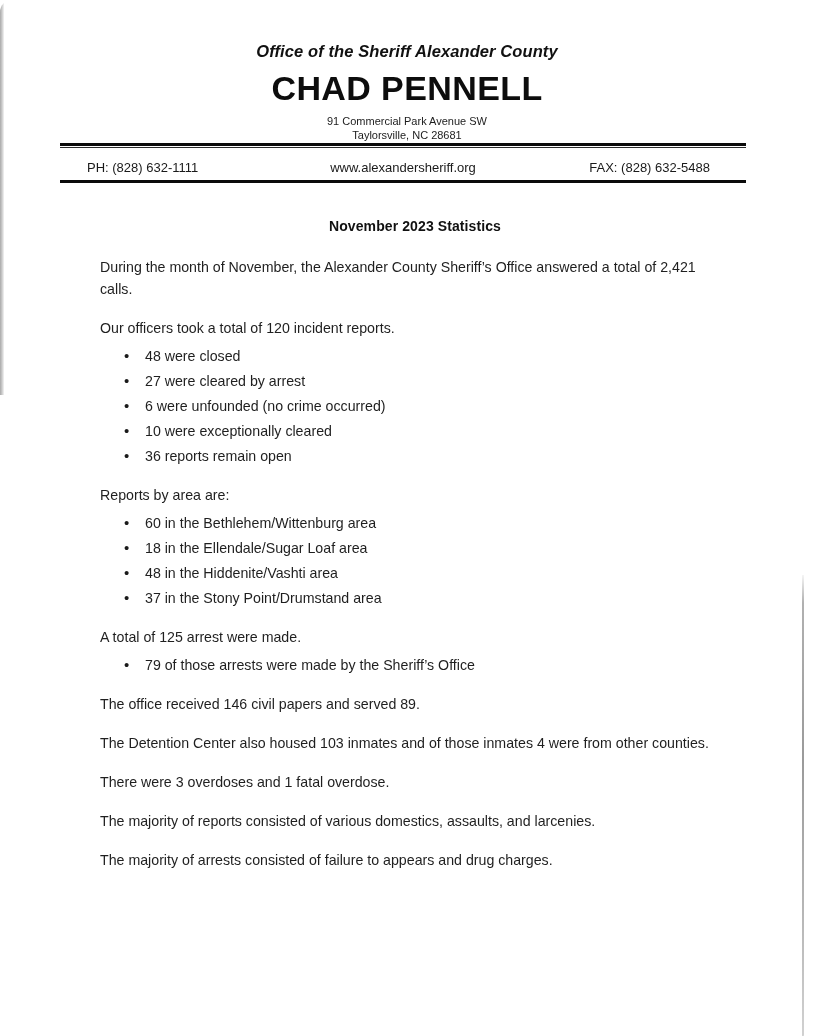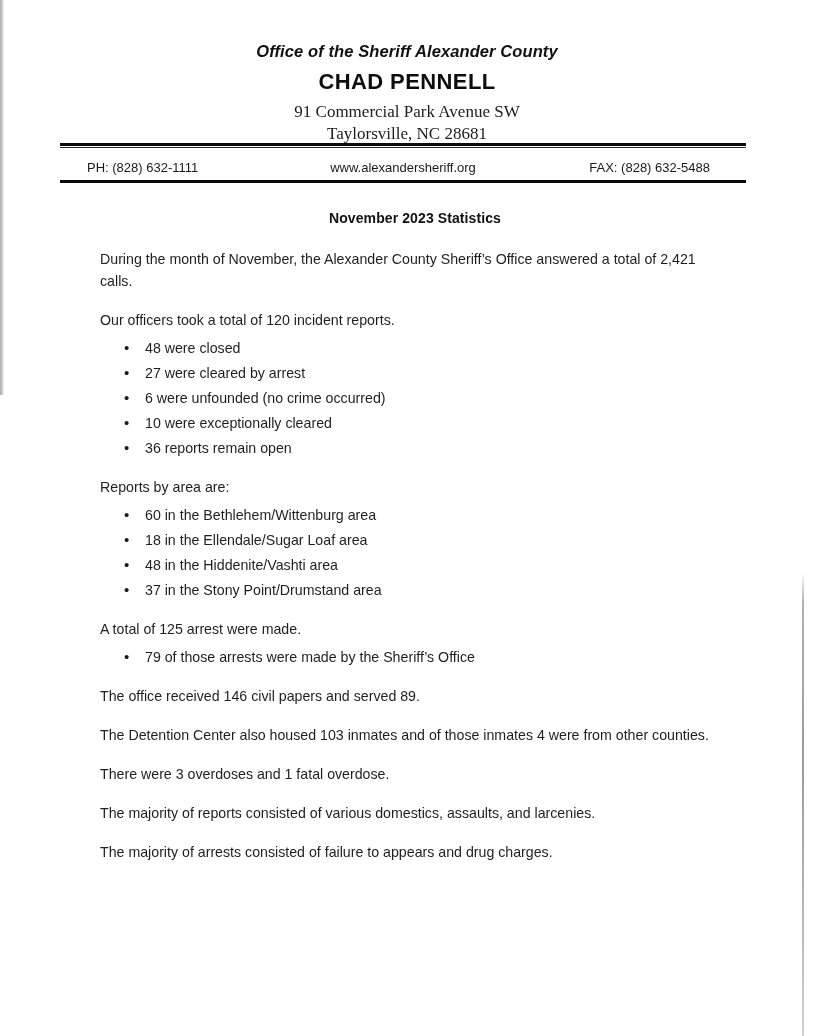--- a/index.html
+++ b/index.html
@@ -8,20 +8,21 @@
     background: #ffffff;
   }
   .page {
     position: relative;
     width: 814px;
     height: 1036px;
     background: #ffffff;
     font-family: "Liberation Sans", sans-serif;
     color: #1a1a1a;
     overflow: hidden;
+    border-radius: 12px;
   }
 
   
   .scan-edge-left {
     position: absolute;
     left: 0px;
     top: 0px;
     width: 4px;
     height: 395px;
     background: linear-gradient(to right, #9a9a9a 0%, #bdbdbd 45%, #f2f2f2 100%);
@@ -46,31 +47,30 @@
     text-align: center;
   }
   .office-line {
     font-size: 16.5px;
     font-weight: bold;
     font-style: italic;
     letter-spacing: 0.1px;
     color: #111111;
   }
   .sheriff-name {
-    font-size: 22px;
+    font-size: 34px;
     font-weight: bold;
     letter-spacing: 0.4px;
     color: #0d0d0d;
     margin-top: 8px;
   }
   .addr-line {
-    font-size: 17px;
+    font-size: 11px;
     color: #1c1c1c;
     margin-top: 7px;
-    font-family: Liberation Serif, serif;
   }
   .addr-line.second {
     margin-top: 2px;
   }
 
   
   .contact-bar {
     position: absolute;
     left: 60px;
     top: 143px;
@@ -123,21 +123,21 @@
     position: absolute;
     left: 100px;
     top: 206px;
     width: 630px;
   }
   .doc-title {
     text-align: center;
     font-size: 14px;
     font-weight: bold;
     color: #111111;
-    margin: 4px 0 22px 0;
+    margin: 12px 0 22px 0;
     letter-spacing: 0.1px;
   }
   p.para {
     font-size: 14.2px;
     line-height: 1.55;
     margin: 0 0 17px 0;
     color: #1f1f1f;
   }
   p.para.tight {
     margin-bottom: 6px;

